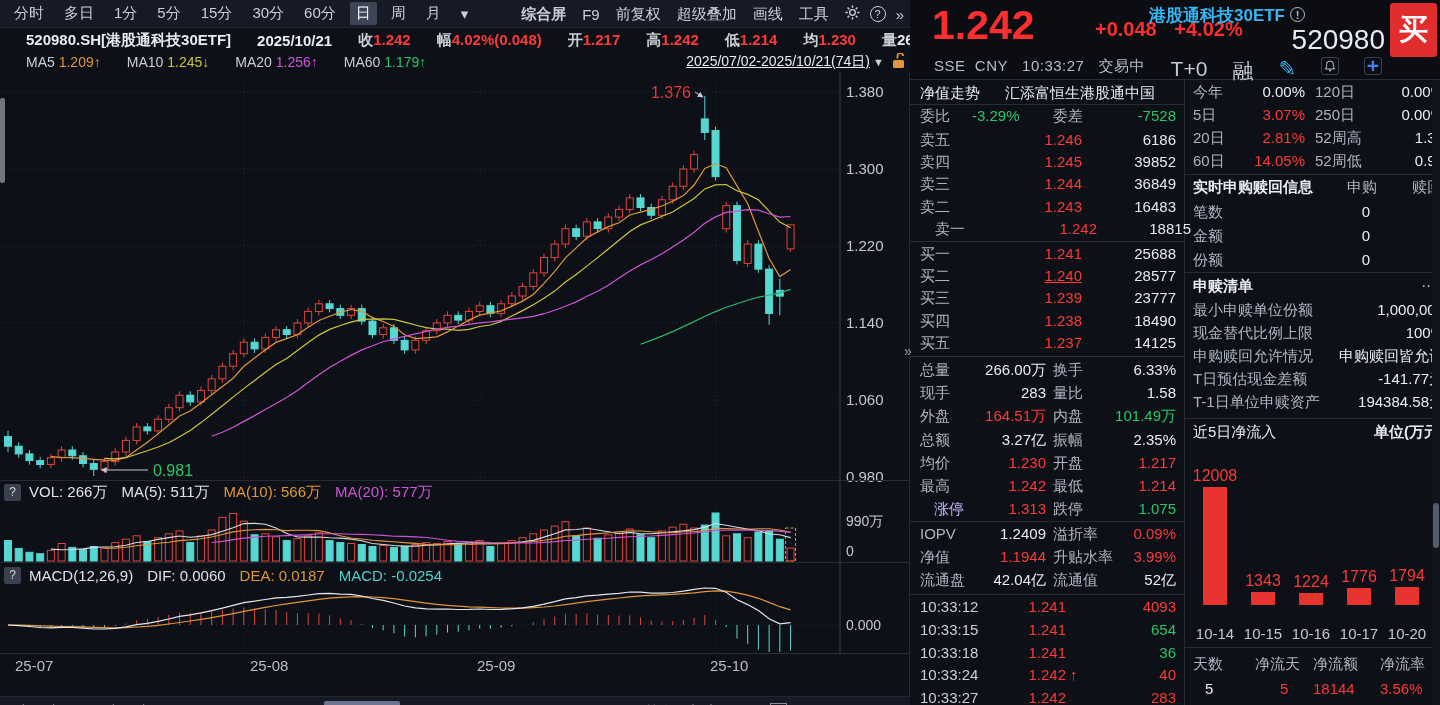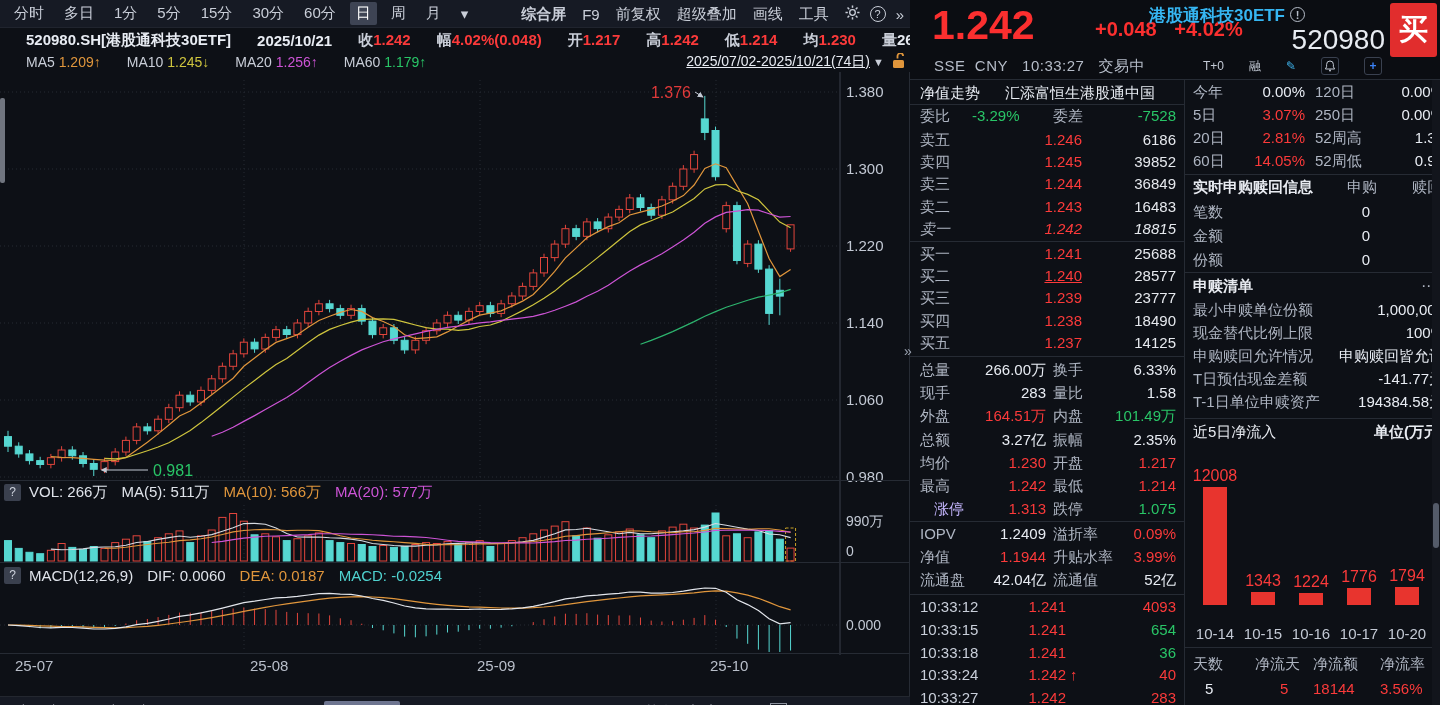--- a/index.html
+++ b/index.html
@@ -30,21 +30,21 @@
   .plusbox{position:absolute;top:6px;width:17px;height:17px;border:1px solid #8a909c;color:#cfd4de;font-size:13px;line-height:15px;text-align:center;}
   
   .qhead{left:910px;top:0;width:530px;height:80px;background:#0b0d12;border-bottom:1px solid #262b34;z-index:3;}
   .price-big{position:absolute;left:22px;top:2px;font-size:41px;font-weight:700;color:#fb2f2f;}
   .chg{position:absolute;left:185px;top:18px;font-size:20px;font-weight:700;color:#fb2f2f;}
   .sname{position:absolute;right:135px;top:4px;font-size:17px;font-weight:700;color:#36b6f2;}
   .scode{position:absolute;right:55px;top:24px;font-size:28px;color:#e8ecf2;}
   .infocirc{display:inline-block;width:15px;height:15px;border:1.5px solid #b6bdc9;border-radius:50%;color:#b6bdc9;font-size:11px;line-height:14px;text-align:center;font-weight:700;vertical-align:2px;margin-left:5px;}
   .buybtn{position:absolute;right:3px;top:3px;width:47px;height:54px;background:#e12d2d;border-radius:3px;color:#fff;font-size:29px;font-weight:700;display:flex;align-items:center;justify-content:center;}
   .qsub{position:absolute;left:24px;top:57px;font-size:15px;color:#b6bdc9;letter-spacing:.5px;}
-  .qsub2{position:absolute;right:58px;top:57px;font-size:12px;color:#c3c9d4;display:flex;align-items:center;gap:25px;}
+  .qsub2{position:absolute;right:58px;top:57px;font-size:21px;color:#c3c9d4;display:flex;gap:25px;}
   .mini-box{width:18px;height:18px;border:1px solid #3a4150;border-radius:3px;display:inline-flex;align-items:center;justify-content:center;}
   
   .mid-panel{left:910px;top:80px;width:275px;height:625px;z-index:3;font-size:15px;}
   .right-panel{left:1185px;top:80px;width:255px;height:625px;z-index:3;font-size:15px;}
   .row{position:absolute;height:20px;line-height:20px;white-space:nowrap;}
   .sb-track{left:1432px;top:80px;width:8px;height:625px;background:#12151c;z-index:4;}
   .sb-thumb{position:absolute;left:1px;width:6px;background:#545b69;border-radius:3px;}
   .flowbar{position:absolute;background:#e8342e;}
   .flowlab{position:absolute;color:#fb3a3a;font-size:16px;font-weight:500;}
   .flowdate{position:absolute;color:#c3c9d4;font-size:15px;}
@@ -555,21 +555,21 @@
       <div class="row" style="top: 94.4px; left: 0px; width: 275px;">
         <span style="position: absolute; left: 10px; color: rgb(174, 181, 194);">卖三</span>
         <span style="position: absolute; left: 60px; width: 112px; text-align: right; color: rgb(251, 58, 58);">1.244</span>
         <span style="position: absolute; right: 9px; color: rgb(230, 233, 238);">36849</span>
       </div>
       <div class="row" style="top: 116.6px; left: 0px; width: 275px;">
         <span style="position: absolute; left: 10px; color: rgb(174, 181, 194);">卖二</span>
         <span style="position: absolute; left: 60px; width: 112px; text-align: right; color: rgb(251, 58, 58);">1.243</span>
         <span style="position: absolute; right: 9px; color: rgb(230, 233, 238);">16483</span>
       </div>
-      <div class="row" style="top: 138.8px; left: 0px; width: 275px; font-style: italic;">
+      <div class="row" style="top: 138.8px; left: 15px; width: 275px;">
         <span style="position: absolute; left: 10px; color: rgb(174, 181, 194);">卖一</span>
         <span style="position: absolute; left: 60px; width: 112px; text-align: right; color: rgb(251, 58, 58);">1.242</span>
         <span style="position: absolute; right: 9px; color: rgb(230, 233, 238);">18815</span>
       </div>
       <div class="hline" style="position: absolute; top: 161px; left: 0px; width: 275px;"></div>
       <div class="row" style="top: 164px; left: 0px; width: 275px;">
         <span style="position: absolute; left: 10px; color: rgb(174, 181, 194);">买一</span>
         <span style="position: absolute; left: 60px; width: 112px; text-align: right; color: rgb(251, 58, 58);">1.241</span>
         <span style="position: absolute; right: 9px; color: rgb(230, 233, 238);">25688</span>
       </div>

